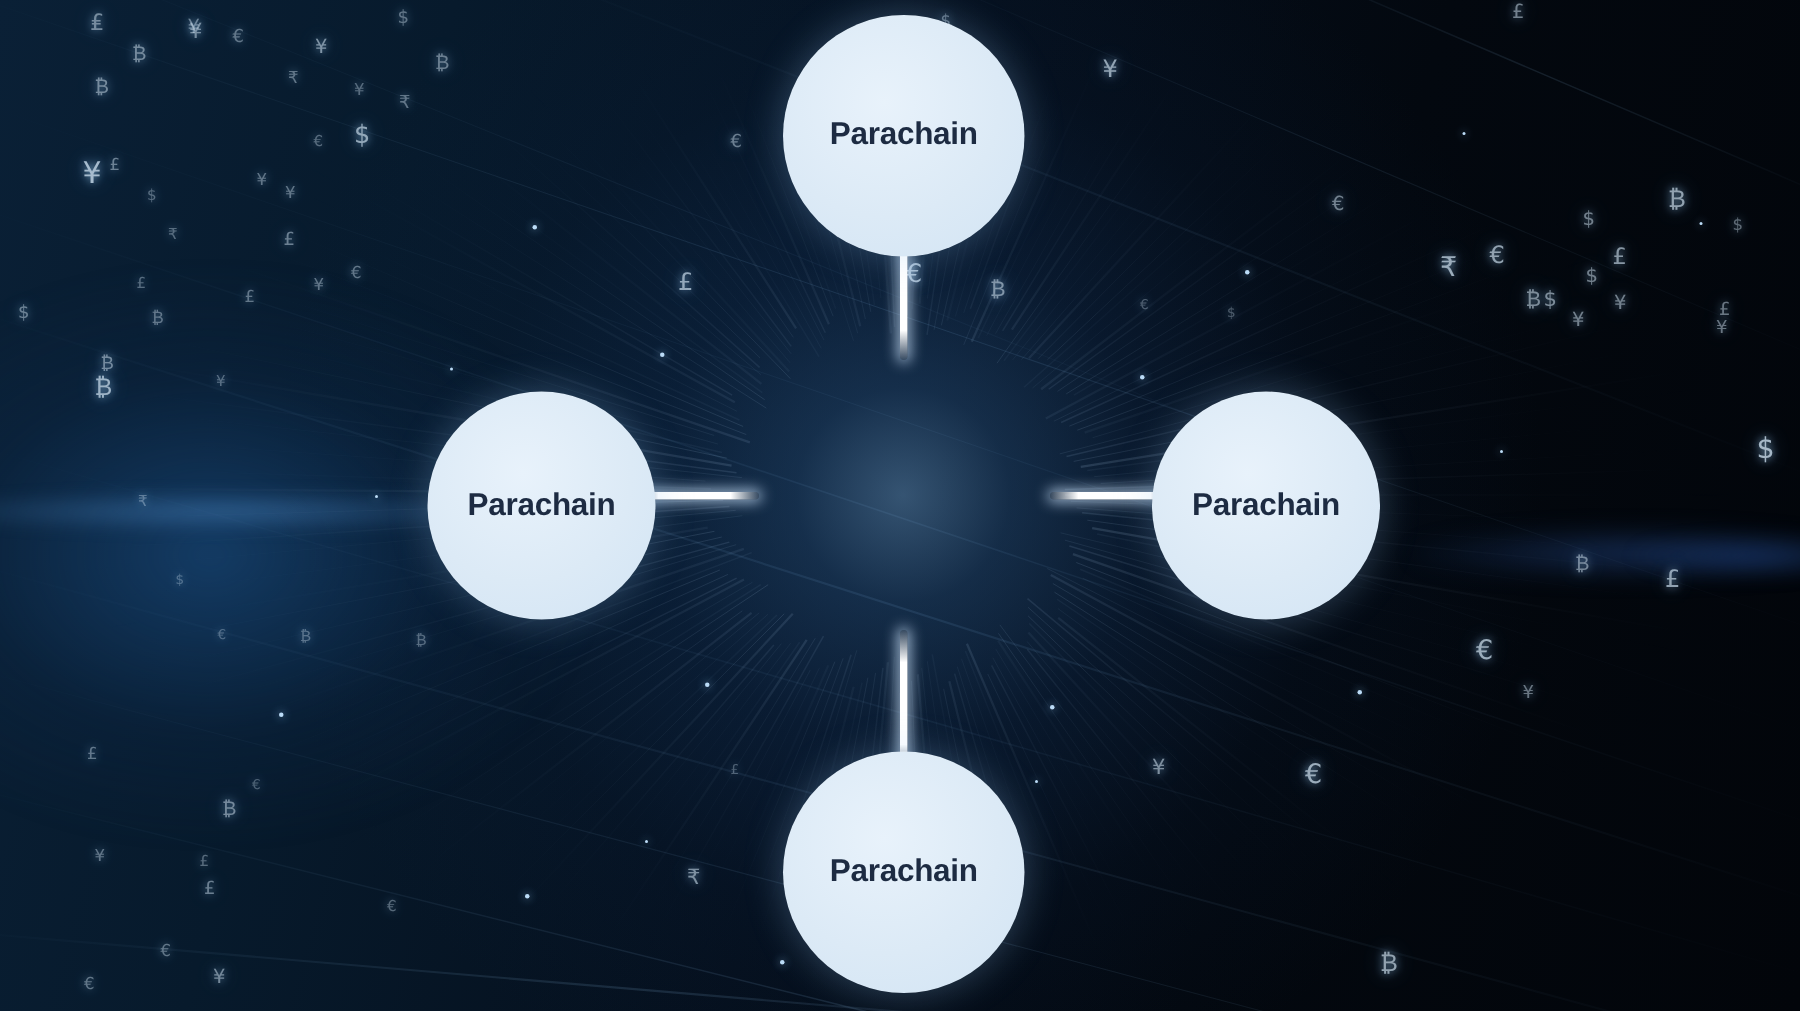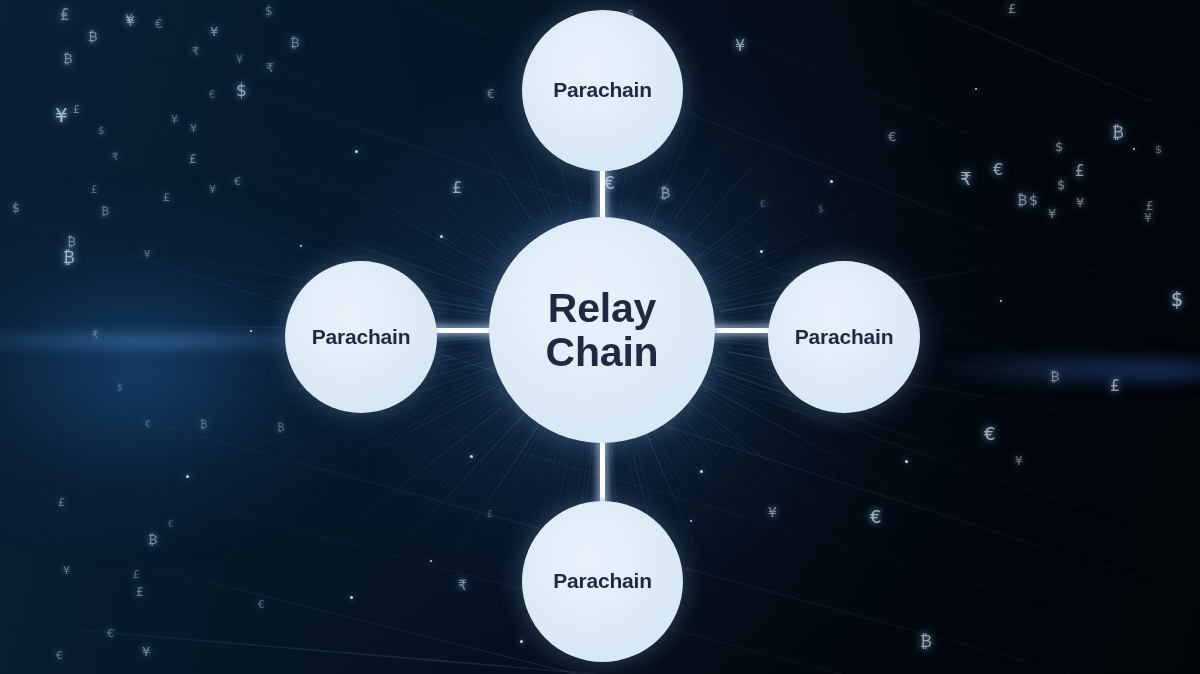--- a/index.html
+++ b/index.html
@@ -490,26 +490,20 @@
   <div class="connector vertical" id="conn-bottom"></div>
 
   <div class="node" id="node-top">
     <span class="node-label">Parachain</span>
   </div>
 
   <div class="node" id="node-left">
     <span class="node-label">Parachain</span>
   </div>
 
-  <div class="node" id="node-center">
-    <span class="node-label">
-      <span>Relay</span><br>
-      <span>Chain</span>
-    </span>
-  </div>
 
   <div class="node" id="node-right">
     <span class="node-label">Parachain</span>
   </div>
 
   <div class="node" id="node-bottom">
     <span class="node-label">Parachain</span>
   </div>
 
 </div>

